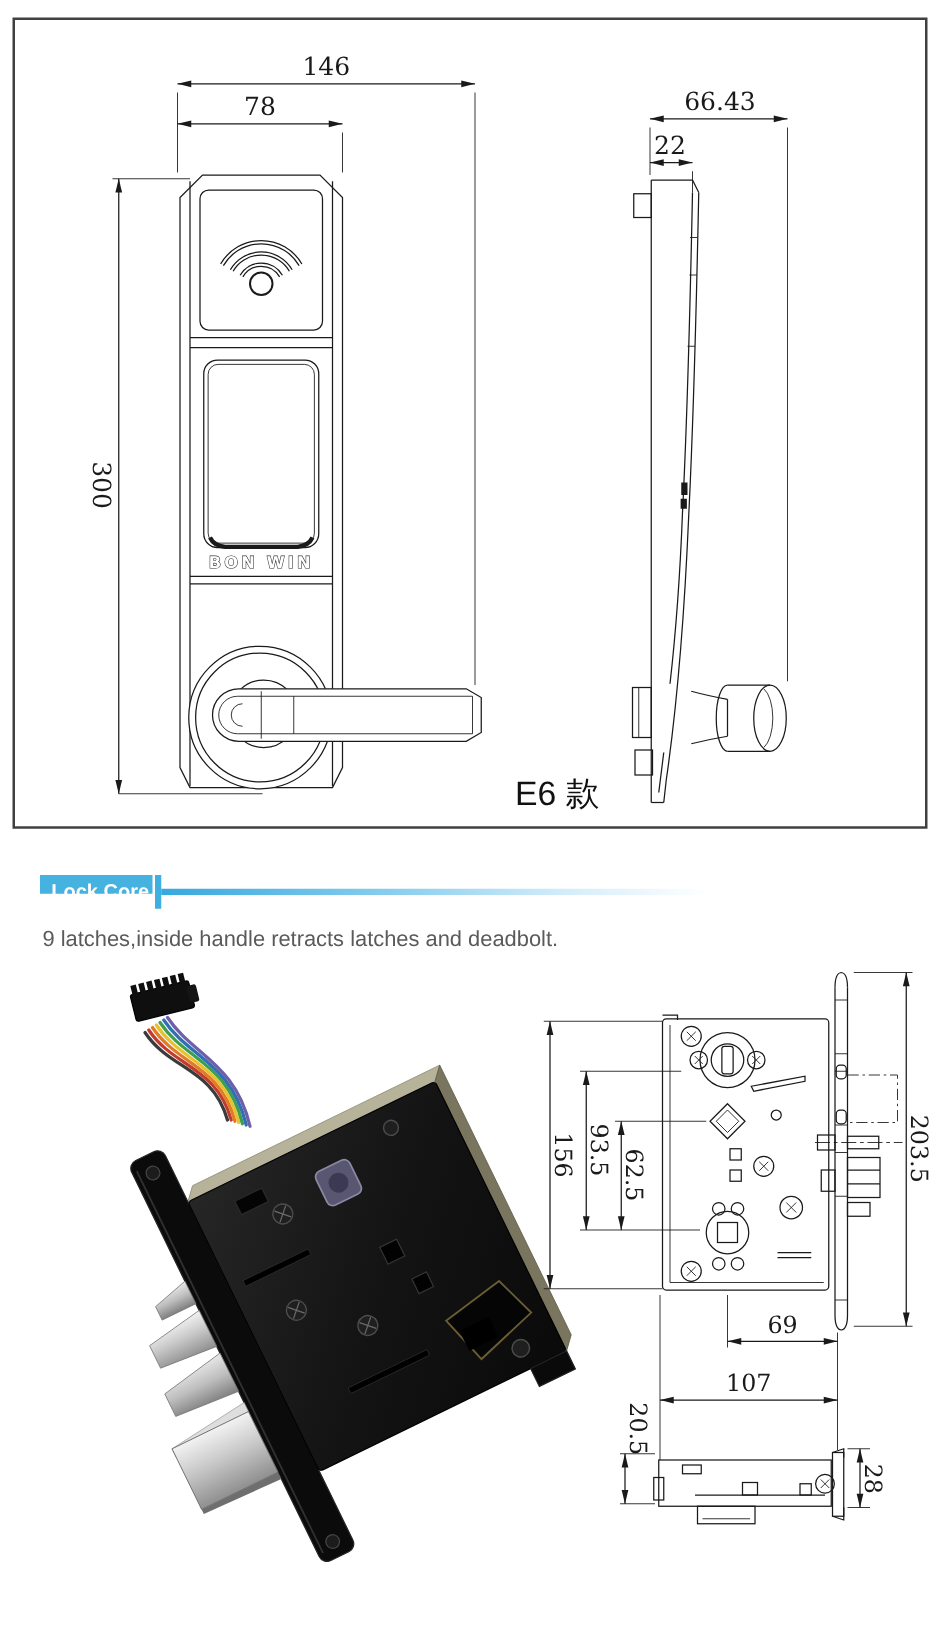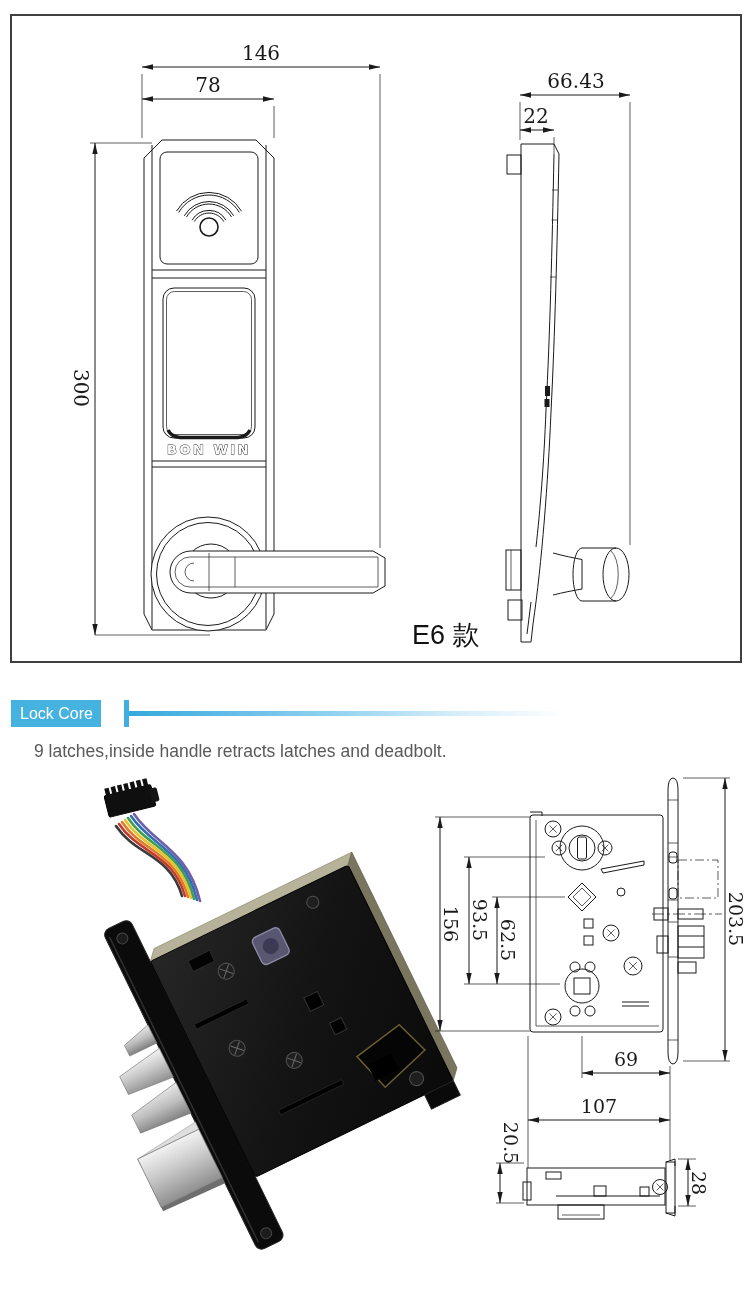--- a/index.html
+++ b/index.html
@@ -8,21 +8,21 @@
   svg{display:block;overflow:visible;}
   .ln{stroke:#1a1a1a;stroke-width:1;fill:none;}
   .ln2{stroke:#1a1a1a;stroke-width:1.6;fill:none;}
   .thin{stroke:#1a1a1a;stroke-width:.7;fill:none;}
   .ar{fill:#1a1a1a;stroke:none;}
   .dim{font:20px "DejaVu Serif",serif;fill:#1a1a1a;stroke:none;}
   .dim2{font:19px "DejaVu Serif",serif;fill:#1a1a1a;stroke:none;}
   .brand{font:700 13px "DejaVu Sans",sans-serif;letter-spacing:2.5px;fill:#ffffff;stroke:#2a2a2a;stroke-width:.9;paint-order:stroke;text-anchor:middle;}
   .model{font:27px "Liberation Sans",sans-serif;fill:#111;stroke:none;}
   .drawing-box{left:10px;top:14px;width:728px;height:645px;border:2px solid #404040;background:#fff;}
-  .banner{left:11px;top:700px;width:90px;height:27px;background:#45b2e0;color:#fff;font-size:16px;line-height:27px;padding-left:9px;box-sizing:border-box;}
+  .banner{left:32px;top:700px;width:90px;height:15px;background:#45b2e0;color:#fff;font-size:16px;line-height:27px;padding-left:9px;box-sizing:border-box;font-weight:bold;}
   .banner-bar{left:124px;top:700px;width:5px;height:27px;background:#3fafdf;}
   .banner-line{left:129px;top:711px;width:438px;height:5px;background:linear-gradient(to right,#35a9dd 0%,#8fd0ef 45%,#d6eefa 75%,rgba(255,255,255,0) 100%);}
   .desc{left:34px;top:741px;width:600px;color:#5a5a5a;font-size:17.5px;}
 </style>
 </head>
 <body>
 
 <div class="abs drawing-box">
 <svg width="728" height="645" viewBox="10 14 728 645">
 

